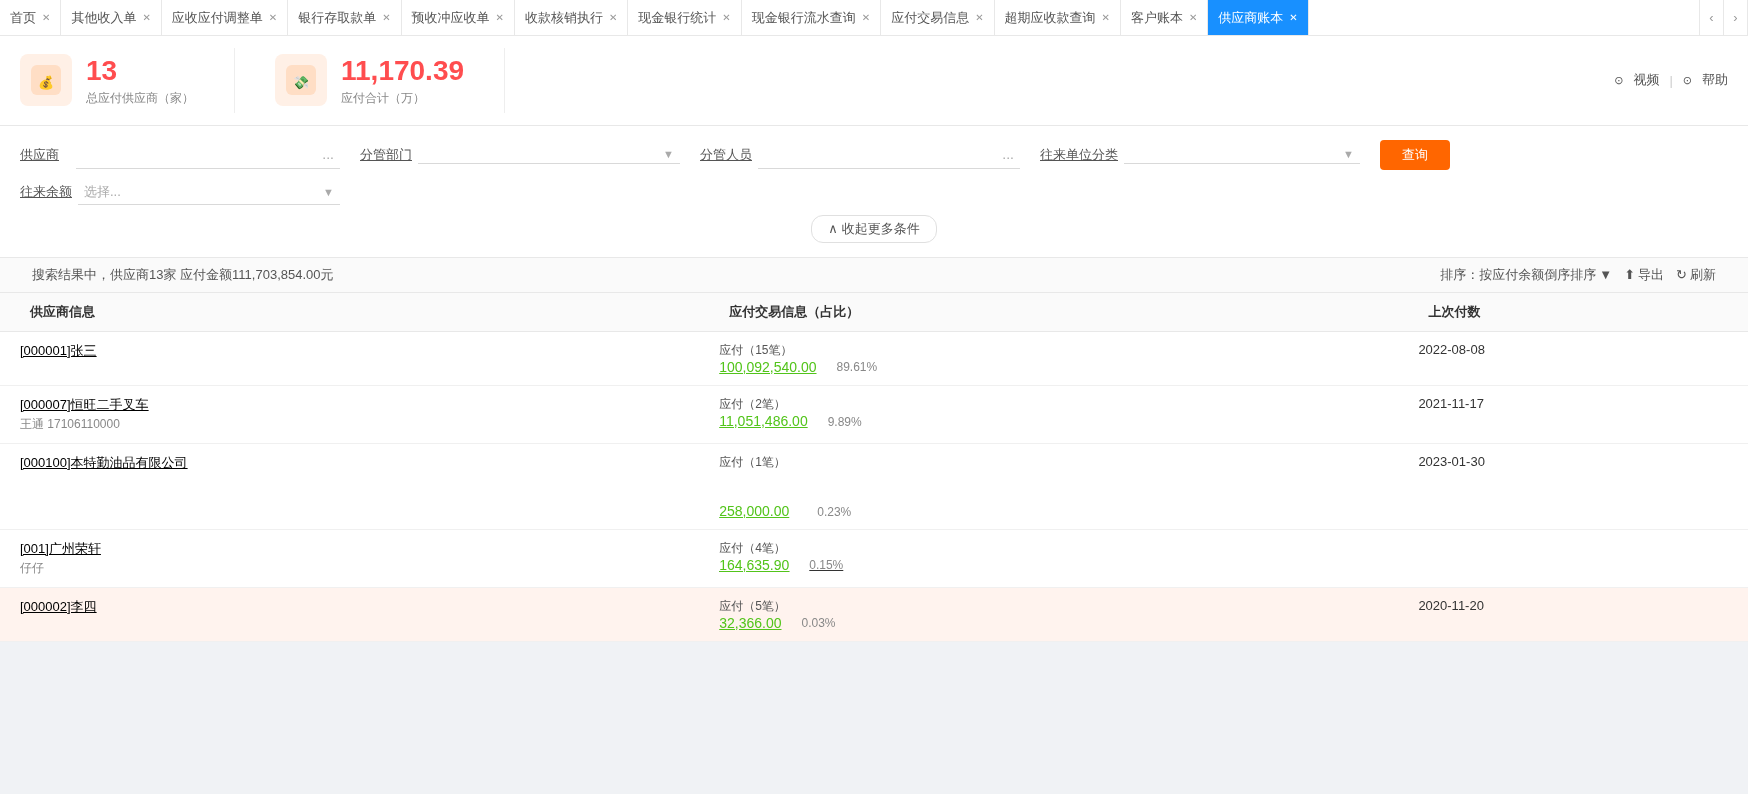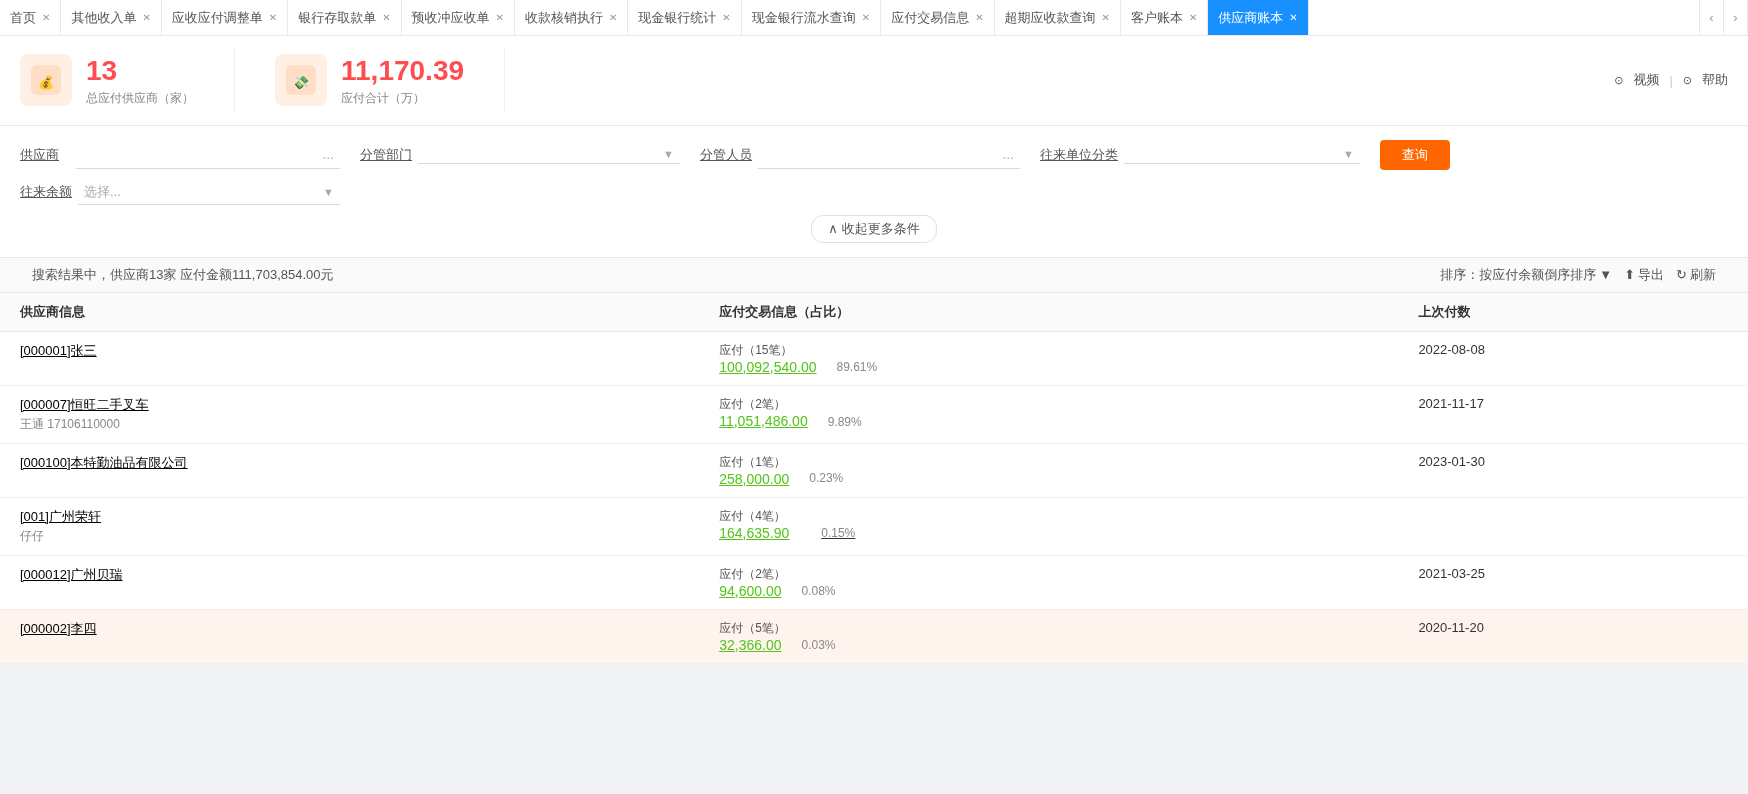--- a/index.html
+++ b/index.html
@@ -207,21 +207,21 @@
     .data-table {
       width: 100%;
       background: #fff;
       border-collapse: collapse;
     }
     .data-table thead tr {
       background: #fafafa;
       border-bottom: 1px solid #e8e8e8;
     }
     .data-table th {
-      padding: 10px 20px;
+      padding: 10px 30px;
       text-align: left;
       font-weight: 600;
       color: #333;
       font-size: 13px;
       white-space: nowrap;
     }
     .data-table td {
       padding: 10px 20px;
       vertical-align: top;
       border-bottom: 1px solid #f0f0f0;
@@ -463,48 +463,37 @@
               <span class="payable-amount">11,051,486.00</span>
               <span class="payable-pct">9.89%</span>
             </div>
           </td>
           <td class="last-pay-date">2021-11-17</td>
         </tr>
         <tr>
           <td><a class="supplier-link">[000100]本特勤油品有限公司</a></td>
           <td>
             <div class="payable-label">应付（1笔）</div>
-            <div style="display: flex; align-items: flex-start; gap: 8px;">
+            <div style="display: flex; align-items: flex-end; gap: 16px; margin-top: 32px;">
               <span class="payable-amount">258,000.00</span>
               <span class="payable-pct">0.23%</span>
             </div>
           </td>
           <td class="last-pay-date">2023-01-30</td>
         </tr>
         <tr>
           <td><a class="supplier-link">[001]广州荣轩</a><div class="supplier-sub">仔仔</div></td>
           <td>
             <div class="payable-label">应付（4笔）</div>
-            <div style="display: flex; align-items: center; gap: 20px; text-decoration: underline;">
+            <div style="display: flex; align-items: center; gap: 8px; text-decoration: underline;">
               <span class="payable-amount">164,635.90</span>
               <span class="payable-pct">0.15%</span>
             </div>
           </td>
           <td class="last-pay-date"></td>
-        </tr>
-        <tr>
-          <td><a class="supplier-link">[000012]广州贝瑞</a></td>
-          <td>
-            <div class="payable-label">应付（2笔）</div>
-            <div style="display: flex; align-items: center; gap: 8px;">
-              <span class="payable-amount">94,600.00</span>
-              <span class="payable-pct">0.08%</span>
-            </div>
-          </td>
-          <td class="last-pay-date">2021-03-25</td>
         </tr>
         <tr class="row-highlighted">
           <td><a class="supplier-link">[000002]李四</a></td>
           <td>
             <div class="payable-label">应付（5笔）</div>
             <div style="display: flex; align-items: center; gap: 8px;">
               <span class="payable-amount">32,366.00</span>
               <span class="payable-pct">0.03%</span>
             </div>
           </td>

